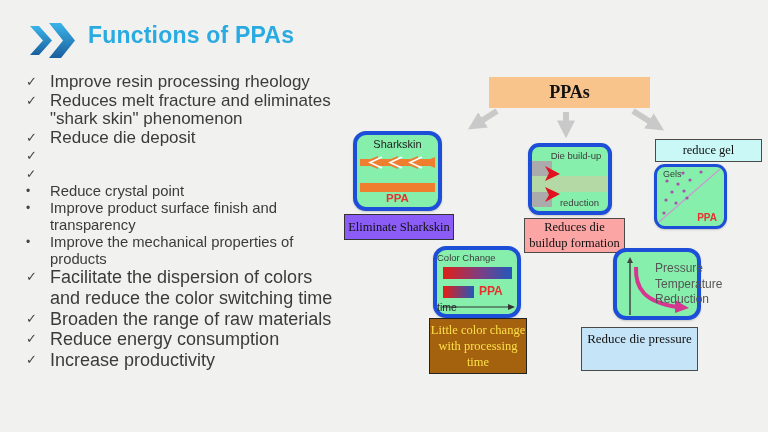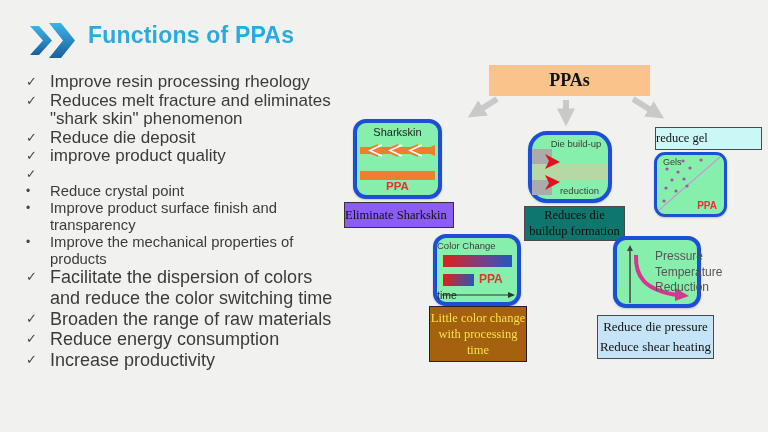--- a/index.html
+++ b/index.html
@@ -22,40 +22,40 @@
   .bullets li { display:flex; align-items:flex-start; }
   .bullets .mk { width:26px; flex:0 0 26px; text-align:left; padding-left:2px; color:#454545; }
   .bullets li.lg { font-size:17px; line-height:18.6px; }
   .bullets li.lg .mk { font-size:13px; line-height:18.6px; }
   .bullets li.sm { font-size:14.8px; line-height:16.9px; }
   .bullets li.sm .mk { font-size:12px; line-height:16.9px; }
   .bullets li.xl { font-size:18px; line-height:20.6px; }
   .bullets li.xl .mk { font-size:13px; line-height:20.6px; }
 
   
-  .diagram { position:absolute; inset:0; }
+  .diagram { position:absolute; inset:0;margin-top:12px; }
 
   .root-box {
     position:absolute; left:489px; top:65px; width:161px; height:31px;
     background:#f9c48b; display:flex; align-items:center; justify-content:center;
     font-family:"Liberation Serif", serif; font-weight:bold; font-size:18px; color:#121212;
   }
   .arrows { position:absolute; left:445px; top:92px; }
 
   .fig {
     position:absolute; background:#86efac; border:4px solid #1d4ed8; border-radius:13px;
     box-shadow:0 1px 2px rgba(0,0,0,.18);
   }
   .fig-sharkskin { left:353px; top:119px; width:89px; height:80px; }
   .shark-title { position:absolute; top:3px; left:0; right:0; text-align:center; font-size:11px; color:#222; }
   .shark-band-svg { position:absolute; left:3px; top:20px; }
   .shark-solid { position:absolute; left:3px; top:48px; width:75px; height:9px; background:#ef7f2e; }
   .shark-ppa { position:absolute; bottom:3px; left:0; right:0; text-align:center; font-size:11.5px; font-weight:bold; color:#e8312e; }
 
-  .fig-die { left:528px; top:131px; width:84px; height:72px; border-radius:19px; }
+  .fig-die { left:528px; top:131px; width:84px; height:72px; border-radius:11px; }
   .die-title { position:absolute; top:3px; left:12px; right:0; text-align:center; font-size:9.5px; color:#3c3c3c; }
   .die-svg { position:absolute; left:0; top:14px; }
   .die-sub { position:absolute; bottom:3px; right:9px; font-size:9.5px; color:#3c3c3c; }
 
   .fig-gels { left:654px; top:152px; width:73px; height:65px; border-width:3px; border-radius:11px; }
   .gels-title { position:absolute; top:2px; left:6px; font-size:9px; color:#3c3c3c; }
   .gels-svg { position:absolute; left:0; top:0; }
   .gels-ppa { position:absolute; bottom:3px; right:7px; font-size:10px; font-weight:bold; color:#e8312e; }
 
   .fig-color { left:433px; top:234px; width:88px; height:72px; }
@@ -66,28 +66,28 @@
              background:linear-gradient(90deg,#d62322 10%,#2d55b5 95%); }
   .cc-ppa { position:absolute; left:42px; top:34px; font-size:12px; font-weight:bold; color:#e8312e; }
   .cc-axis { position:absolute; left:3px; top:53px; }
   .cc-time { position:absolute; bottom:1px; left:0; right:0; text-align:left; font-size:10.5px; color:#222; }
 
   .fig-pressure { left:613px; top:236px; width:88px; height:72px; }
   .pr-svg { position:absolute; left:2px; top:3px; }
   .pr-text { position:absolute; left:38px; top:9px; font-size:12px; color:#555; line-height:1.3; }
 
   .cap {
-    position:absolute; display:flex; align-items:center; justify-content:flex-start; text-align:center;
+    position:absolute; display:flex; align-items:center; justify-content:center; text-align:center;
     font-family:"Liberation Serif", serif; color:#111;
   }
   .cap-sharkskin { left:344px; top:202px; width:110px; height:26px; background:#8b5cf6; border:1.5px solid #333; font-size:12.5px; }
-  .cap-die { left:524px; top:206px; width:101px; height:35px; background:#0f766e; border:1px solid #4a4a4a; font-size:12.5px; line-height:1.25; }
+  .cap-die { left:524px; top:206px; width:101px; height:35px; background:#fca5a5; border:1px solid #4a4a4a; font-size:12.5px; line-height:1.25; }
   .cap-gel-header { left:655px; top:127px; width:107px; height:23px; background:#c9f8f6; border:1px solid #4a4a4a; font-size:12.5px; }
   .cap-color { left:429px; top:306px; width:98px; height:56px; background:#a4610e; border:1.5px solid #222; font-size:12.5px; line-height:1.3; color:#fde047; }
-  .cap-pressure { left:597px; top:315px; width:117px; height:44px; background:#c6e4f7; border:1px solid #4a4a4a;
+  .cap-pressure { left:581px; top:315px; width:117px; height:44px; background:#c6e4f7; border:1px solid #4a4a4a;
                   font-size:13px; flex-direction:column; justify-content:space-between; padding:3px 0; }
 </style>
 </head>
 <body>
 
 <div class="slide">
 
   <div class="title-row">
     <svg class="chev-icon" width="45" height="37" viewBox="0 0 45 37">
       <defs>
@@ -110,21 +110,20 @@
     <li class="lg">
         <span class="mk">✓</span>
         <span class="tx">Reduces melt fracture and eliminates "shark skin" phenomenon</span>
       </li>
     <li class="lg">
         <span class="mk">✓</span>
         <span class="tx">Reduce die deposit</span>
       </li>
     <li class="lg">
         <span class="mk">✓</span>
-        <span class="tx">improve product quality</span>
       </li>
     <li class="sm">
         <span class="mk">✓</span>
       </li>
     <li class="sm">
         <span class="mk">•</span>
         <span class="tx">Reduce crystal point</span>
       </li>
     <li class="sm">
         <span class="mk">•</span>
@@ -250,17 +249,16 @@
         <polygon points="56,45 70,53 56,58" fill="#d6368f"></polygon>
       </svg>
       <div class="pr-text">
         <div>Pressure</div>
         <div>Temperature</div>
         <div>Reduction</div>
       </div>
     </div>
     <div class="cap cap-pressure">
       <span>Reduce die pressure</span>
-      <span>Reduce shear heating</span>
     </div>
 
   </div>
 </div>
 
 </body></html>

